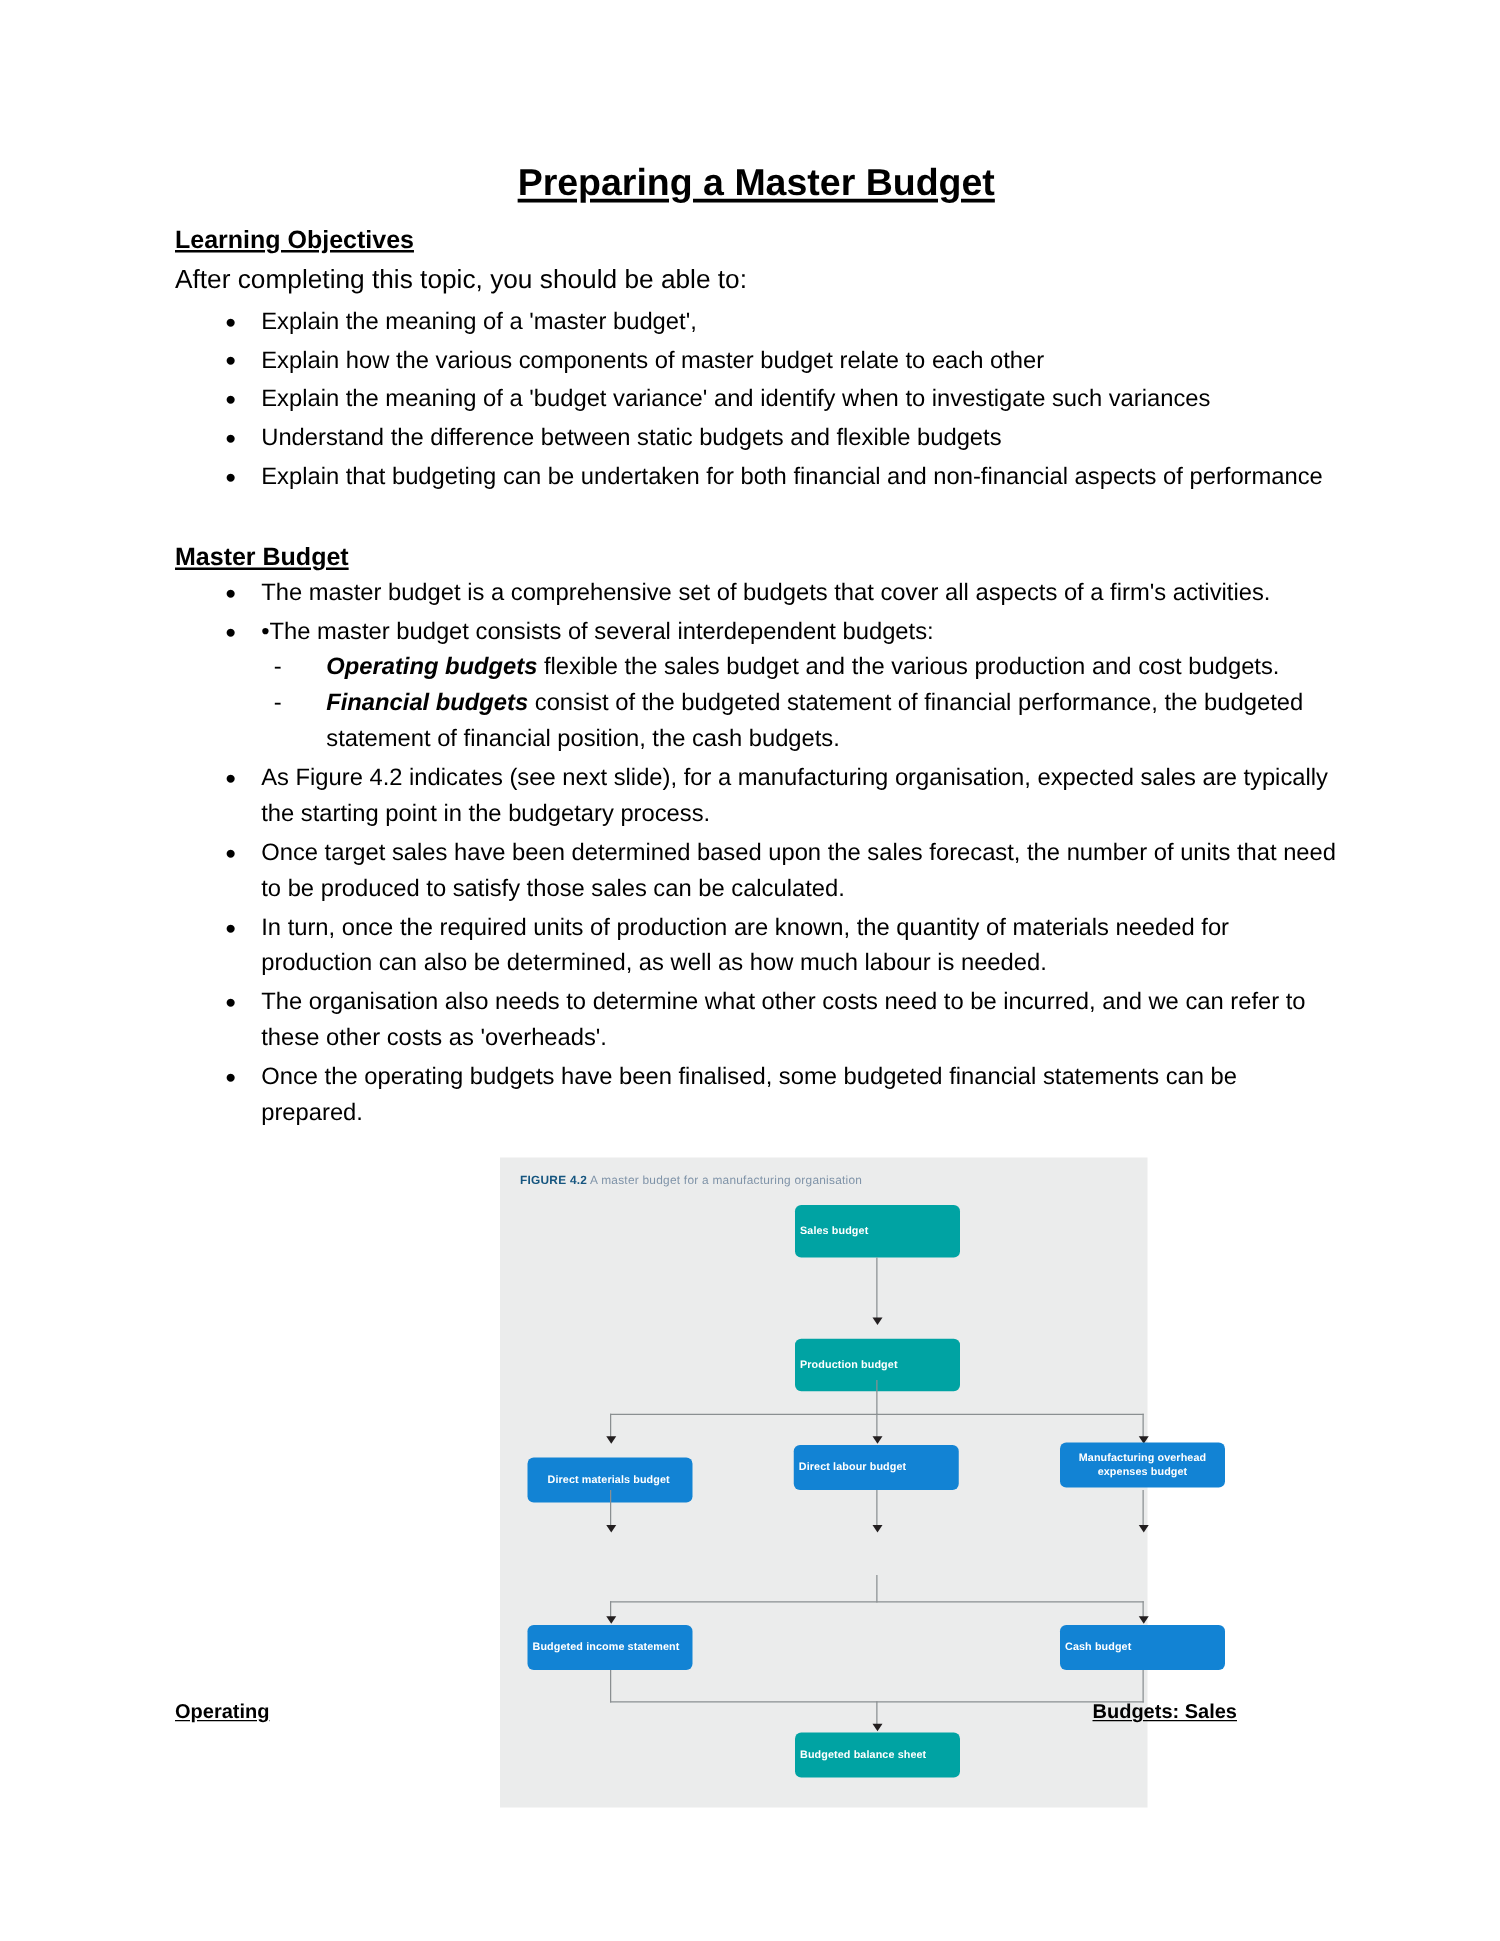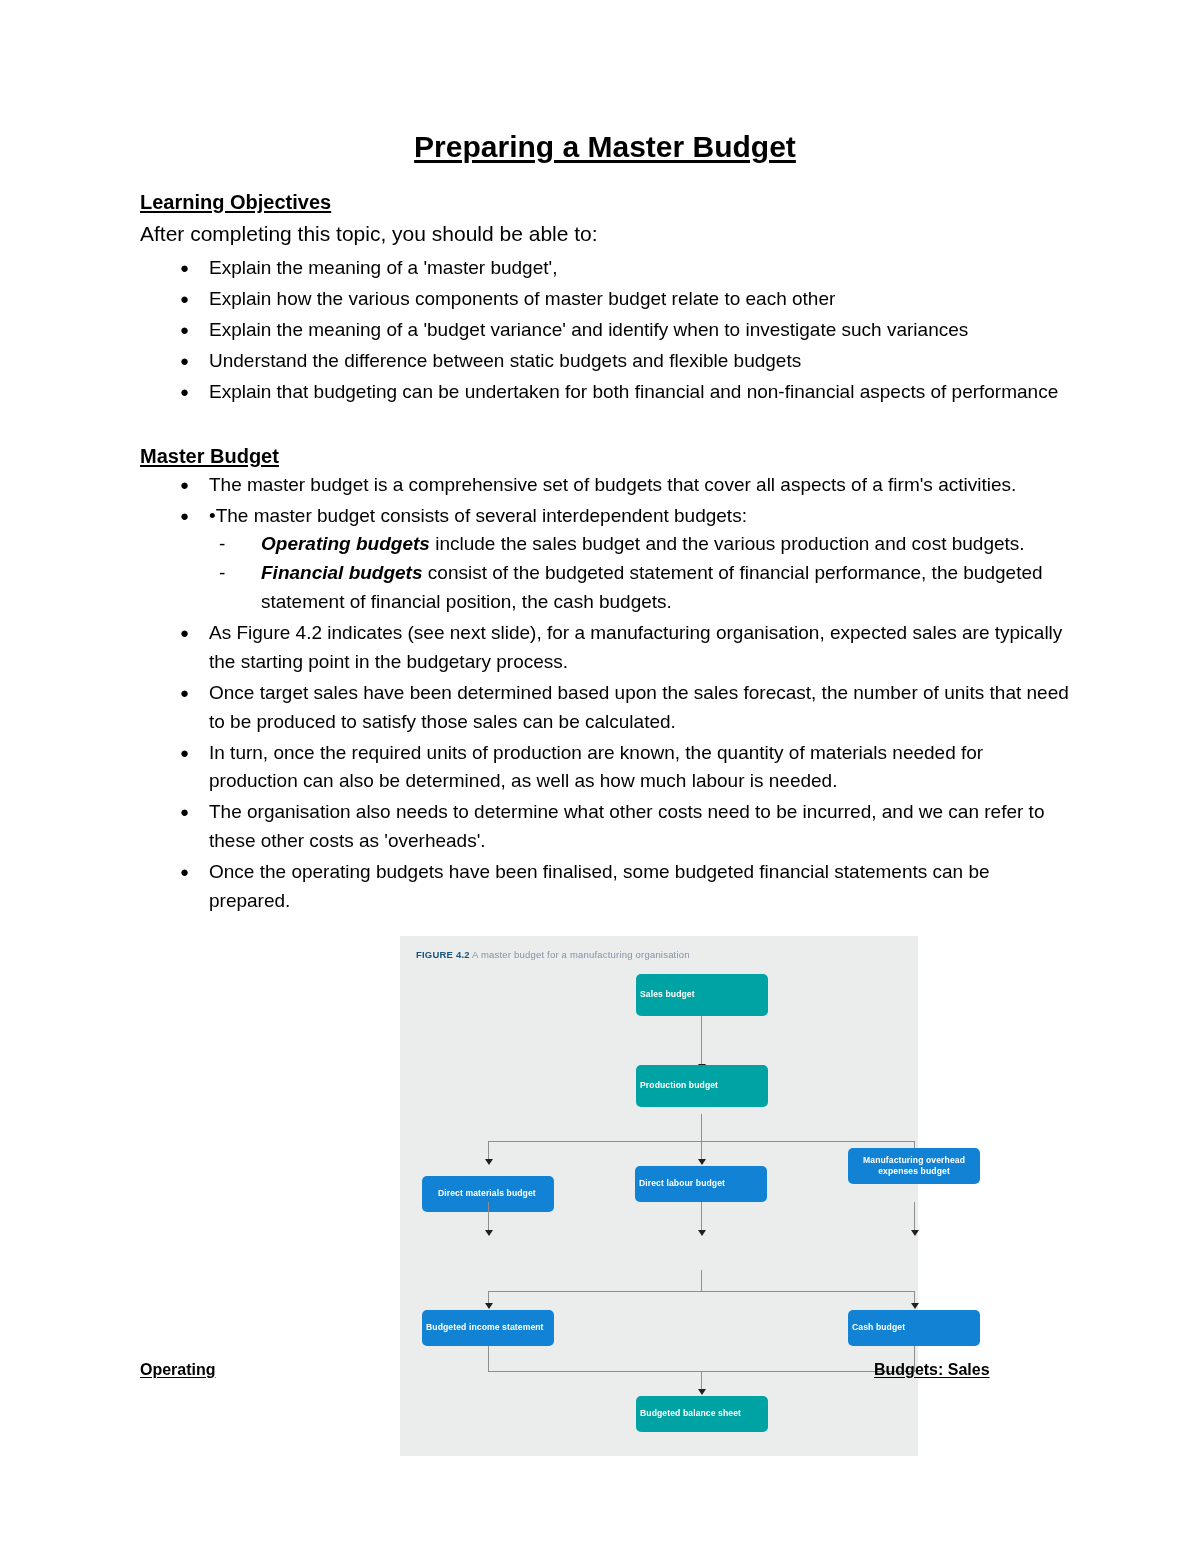--- a/index.html
+++ b/index.html
@@ -27,21 +27,21 @@
     left: 140px;
     top: 130px;
     width: 930px;
   }
 
   
   h1.doc-title {
     font-size: 30px;
     font-weight: bold;
     text-align: center;
-    margin: 0 0 24px 0;
+    margin: 0 0 14px 0;
     line-height: 1.15;
     letter-spacing: 0px;
   }
   h1.doc-title span.u {
     text-decoration: underline;
     text-underline-offset: 3px;
   }
   h2.section-head {
     font-size: 20px;
     font-weight: bold;
@@ -195,21 +195,21 @@
     </ul>
 
     <div class="gap-lg"></div>
 
     <h2 class="section-head"><span class="u">Master Budget</span></h2>
 
     <ul class="bul">
       <li><span class="mk">●</span><span>The master budget is a comprehensive set of budgets that cover all aspects of a firm's activities.</span></li>
       <li><span class="mk">●</span><span>•The master budget consists of several interdependent budgets:</span>
         <ul class="sub">
-          <li><span class="mk">-</span><span class="bi">Operating budgets</span><span> include the sales budget and the various production and cost budgets.</span></li>
+          <li><span class="mk">-</span><span class="bi">Operating budgets</span><span> flexible the sales budget and the various production and cost budgets.</span></li>
           <li><span class="mk">-</span><span class="bi">Financial budgets</span><span> consist of the budgeted statement of financial performance, the budgeted statement of financial position, the cash budgets.</span></li>
         </ul>
       </li>
       <li><span class="mk">●</span><span>As Figure 4.2 indicates (see next slide), for a manufacturing organisation, expected sales are typically the starting point in the budgetary process.</span></li>
       <li><span class="mk">●</span><span>Once target sales have been determined based upon the sales forecast, the number of units that need to be produced to satisfy those sales can be calculated.</span></li>
       <li><span class="mk">●</span><span>In turn, once the required units of production are known, the quantity of materials needed for production can also be determined, as well as how much labour is needed.</span></li>
       <li><span class="mk">●</span><span>The organisation also needs to determine what other costs need to be incurred, and we can refer to these other costs as 'overheads'.</span></li>
       <li><span class="mk">●</span><span>Once the operating budgets have been finalised, some budgeted financial statements can be prepared.</span></li>
     </ul>
 
@@ -220,42 +220,42 @@
 
         <div class="diagram" style="height: 470px;">
 
           <div class="node teal" style="left:222px; top:6px; width:132px; height:42px;">
               <span>Sales budget</span>
             </div>
 
           <div class="conn" style="left:287px; top:48px; width:1px; height:50px;"></div>
           <div class="arrow" style="left:284px; top:96px;"></div>
 
-          <div class="node teal" style="left:222px; top:97px; width:132px; height:42px;">
+          <div class="node teal" style="left:222px; top:113px; width:132px; height:42px;">
               <span>Production budget</span>
             </div>
 
           <div class="conn" style="left:287px; top:146px; width:1px; height:28px;"></div>
 
           <div class="conn" style="left:74px; top:173px; width:427px; height:1px;"></div>
 
           <div class="conn" style="left:74px; top:173px; width:1px; height:22px;"></div>
           <div class="arrow" style="left:71px; top:191px;"></div>
           <div class="conn" style="left:287px; top:173px; width:1px; height:22px;"></div>
           <div class="arrow" style="left:284px; top:191px;"></div>
           <div class="conn" style="left:500px; top:173px; width:1px; height:22px;"></div>
           <div class="arrow" style="left:497px; top:191px;"></div>
 
           <div class="node blue" style="left:8px; top:208px; width:132px; height:36px;padding-left:16px;">
               <span>Direct materials budget</span>
             </div>
           <div class="node blue" style="left:221px; top:198px; width:132px; height:36px;">
               <span>Direct labour budget</span>
             </div>
-          <div class="node blue" style="left:434px; top:180px; width:132px; height:36px;">
+          <div class="node blue" style="left:434px; top:196px; width:132px; height:36px;">
               <span>Manufacturing overhead expenses budget</span>
             </div>
 
           <div class="conn" style="left:74px; top:234px; width:1px; height:32px;"></div>
           <div class="arrow" style="left:71px; top:262px;"></div>
           <div class="conn" style="left:287px; top:234px; width:1px; height:32px;"></div>
           <div class="arrow" style="left:284px; top:262px;"></div>
           <div class="conn" style="left:500px; top:234px; width:1px; height:32px;"></div>
           <div class="arrow" style="left:497px; top:262px;"></div>
 

